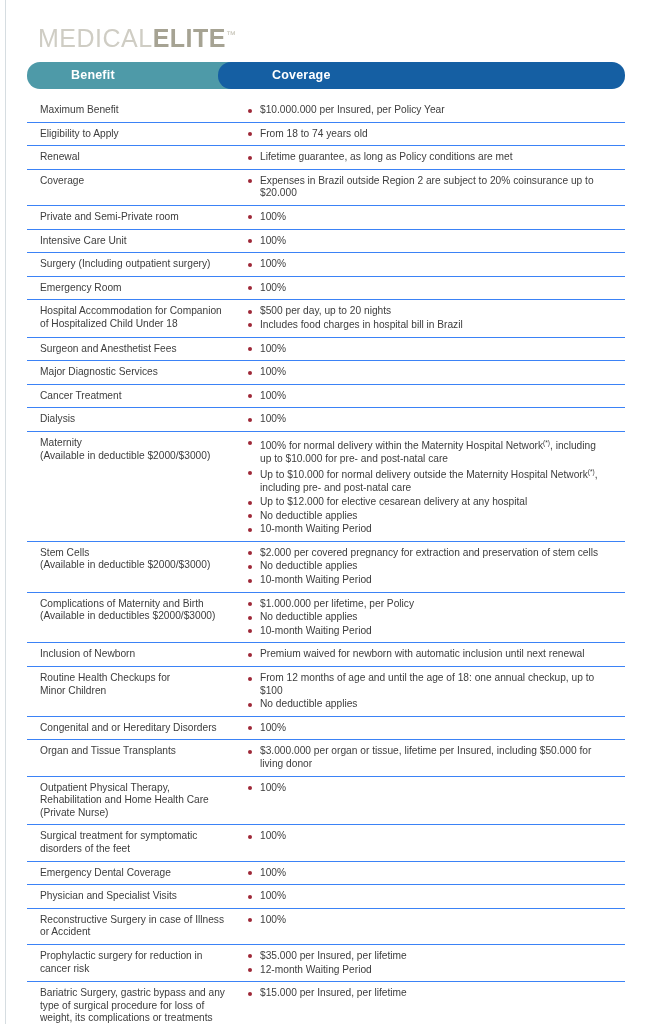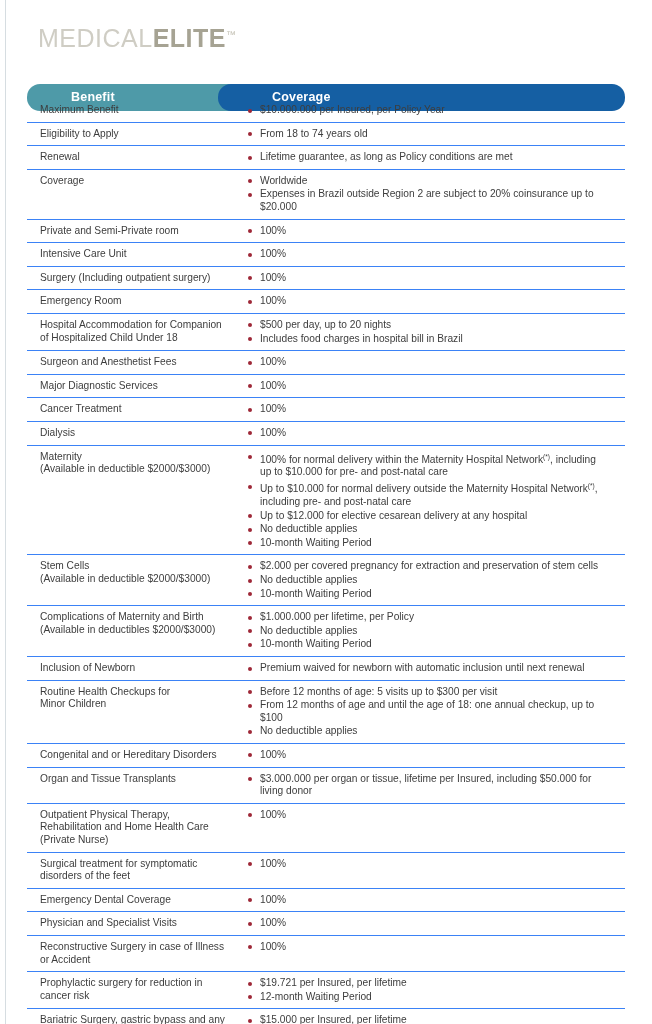--- a/index.html
+++ b/index.html
@@ -47,21 +47,21 @@
     color: #c2bfb2;
     font-size: 10px;
     font-weight: 400;
     vertical-align: super;
     letter-spacing: 0;
   }
 
   
   .hdr {
     position: absolute;
-    left: 27px; top: 84px;
+    left: 27px; top: 62px;
     width: 598px; height: 26px;
   }
   .hdr-benefit {
     position: absolute;
     left: 0; top: 0;
     width: 240px; height: 27px;
     background: #4e9aa8;
     border-radius: 13px 0 0 13px;
   }
   .hdr-coverage {
@@ -172,21 +172,20 @@
         <div class="coverage-cell">
           <ul>
             <li>Lifetime guarantee, as long as Policy conditions are met</li>
           </ul>
         </div>
       </div>
       <div class="row">
         <div class="benefit-cell">Coverage</div>
         <div class="coverage-cell">
           <ul>
-            <li>Worldwide</li>
             <li>Expenses in Brazil outside Region 2 are subject to 20% coinsurance up to $20.000</li>
           </ul>
         </div>
       </div>
       <div class="row">
         <div class="benefit-cell">Private and Semi-Private room</div>
         <div class="coverage-cell">
           <ul>
             <li>100%</li>
           </ul>
@@ -294,21 +293,20 @@
         <div class="coverage-cell">
           <ul>
             <li>Premium waived for newborn with automatic inclusion until next renewal</li>
           </ul>
         </div>
       </div>
       <div class="row">
         <div class="benefit-cell">Routine Health Checkups for<br>Minor Children</div>
         <div class="coverage-cell">
           <ul>
-            <li>Before 12 months of age: 5 visits up to $300 per visit</li>
             <li>From 12 months of age and until the age of 18: one annual checkup, up to $100</li>
             <li>No deductible applies</li>
           </ul>
         </div>
       </div>
       <div class="row">
         <div class="benefit-cell">Congenital and or Hereditary Disorders</div>
         <div class="coverage-cell">
           <ul>
             <li>100%</li>
@@ -360,21 +358,21 @@
         <div class="coverage-cell">
           <ul>
             <li>100%</li>
           </ul>
         </div>
       </div>
       <div class="row">
         <div class="benefit-cell">Prophylactic surgery for reduction in cancer risk</div>
         <div class="coverage-cell">
           <ul>
-            <li>$19.721 per Insured, per lifetime</li>
+            <li>$35.000 per Insured, per lifetime</li>
             <li>12-month Waiting Period</li>
           </ul>
         </div>
       </div>
       <div class="row">
         <div class="benefit-cell">Bariatric Surgery, gastric bypass and any type of surgical procedure for loss of weight, its complications or treatments</div>
         <div class="coverage-cell">
           <ul>
             <li>$15.000 per Insured, per lifetime</li>
           </ul>

